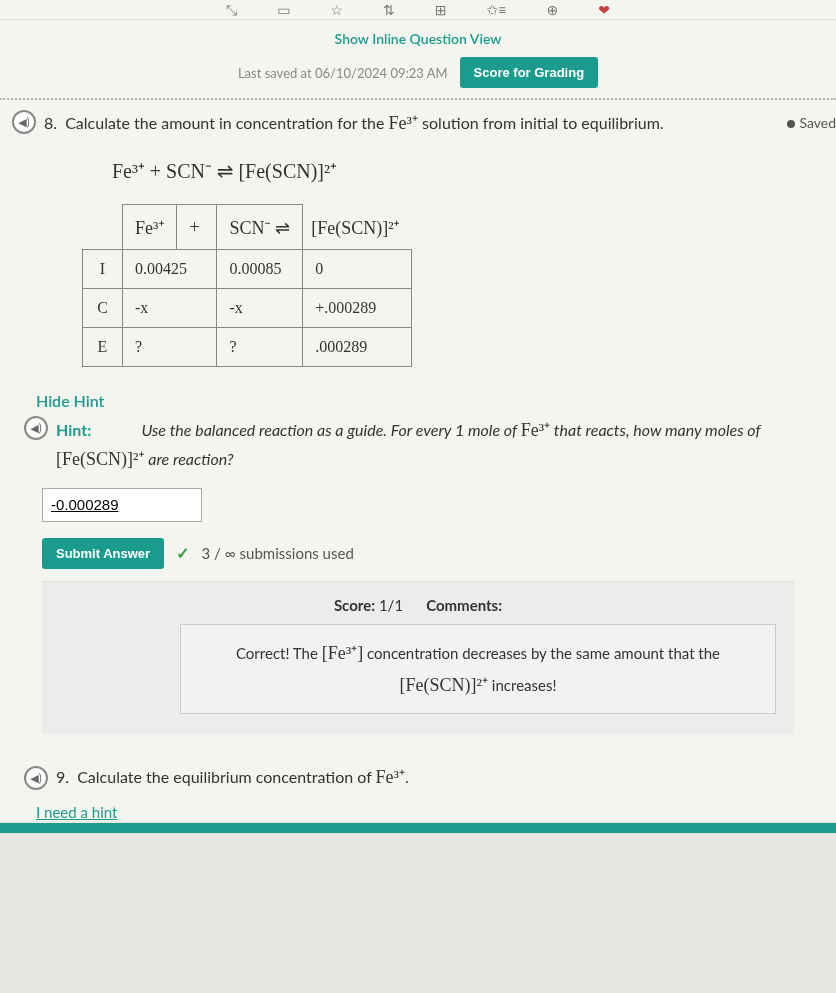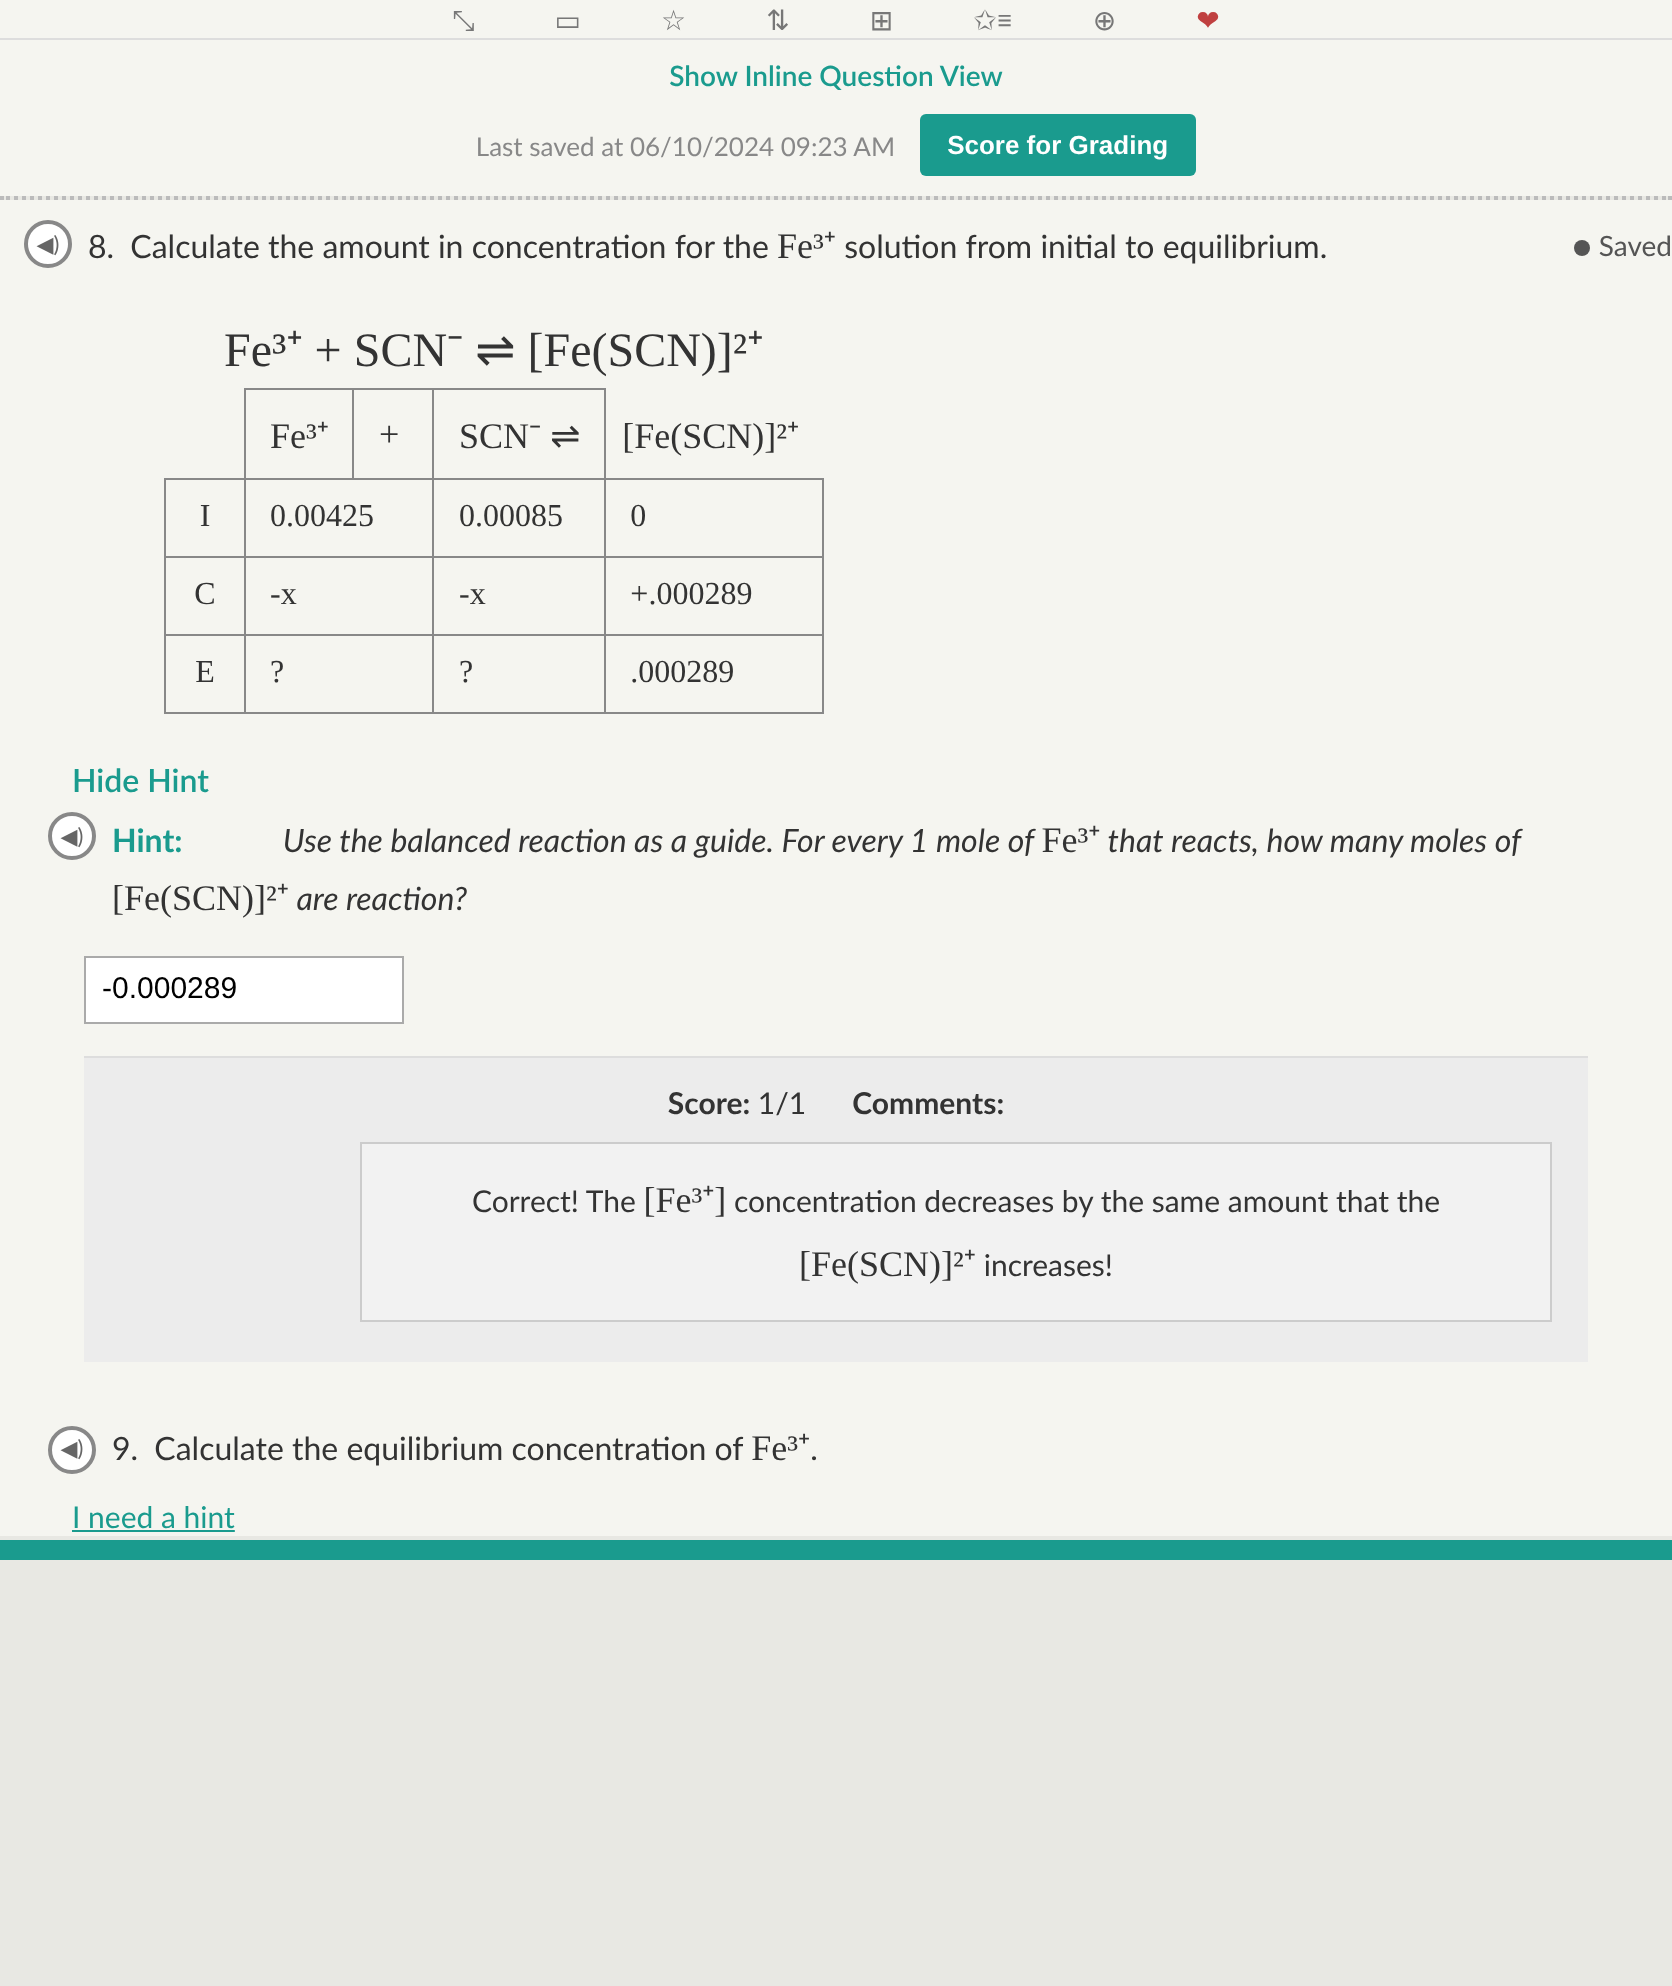--- a/index.html
+++ b/index.html
@@ -90,22 +90,22 @@
 .saved-dot {
   display: inline-block;
   width: 8px; height: 8px;
   border-radius: 50%;
   background: #555;
   margin-right: 4px;
   vertical-align: middle;
 }
 .equation {
   font-family: "Times New Roman", serif;
-  font-size: 24px;
-  margin: 20px 0 4px 100px;
+  font-size: 20px;
+  margin: 20px 0 20px 100px;
 }
 .ice-table {
   border-collapse: collapse;
   margin-left: 70px;
   margin-bottom: 24px;
   font-family: "Times New Roman", serif;
 }
 .ice-table td, .ice-table th {
   border: 1px solid #888;
   padding: 10px 12px;
@@ -139,20 +139,21 @@
   font-size: 18px;
 }
 .answer-input {
   margin: 14px 0 16px 30px;
   width: 160px;
   height: 34px;
   border: 1px solid #aaa;
   padding: 4px 8px;
   font-size: 15px;
   background: #fff;
+  text-decoration: underline;
 }
 .submit-row {
   display: flex;
   align-items: center;
   gap: 12px;
   margin-left: 30px;
   padding-bottom: 12px;
 }
 .check { color: #3aa03a; font-weight: bold; }
 .subs-used { color: #555; font-size: 15px; }
@@ -269,20 +270,25 @@
       <span class="hint-label">Hint:</span>
       <span class="hint-text">
         <span>Use the balanced reaction as a guide. For every 1 mole of </span><span class="hint-eq">Fe³⁺</span><span> that reacts, how many moles of</span><br>
         <span class="hint-eq">[Fe(SCN)]²⁺</span><span> are reaction?</span>
       </span>
     </div>
   </div>
 
   <input class="answer-input" type="text" value="-0.000289" style="">
 
+  <div class="submit-row">
+    <button class="btn-teal">Submit Answer</button>
+    <span class="check">✓</span>
+    <span class="subs-used">3 / ∞ submissions used</span>
+  </div>
 
   <div class="feedback-box">
     <div class="score-line">
       <b>Score:</b> <span>1/1</span>
       &nbsp;&nbsp;&nbsp;&nbsp;
       <b>Comments:</b>
     </div>
     <div class="comment-box">
       <span>Correct! The </span><span class="hint-eq">[Fe³⁺]</span><span> concentration decreases by the same amount that the</span><br>
       <span class="hint-eq">[Fe(SCN)]²⁺</span><span> increases!</span>

